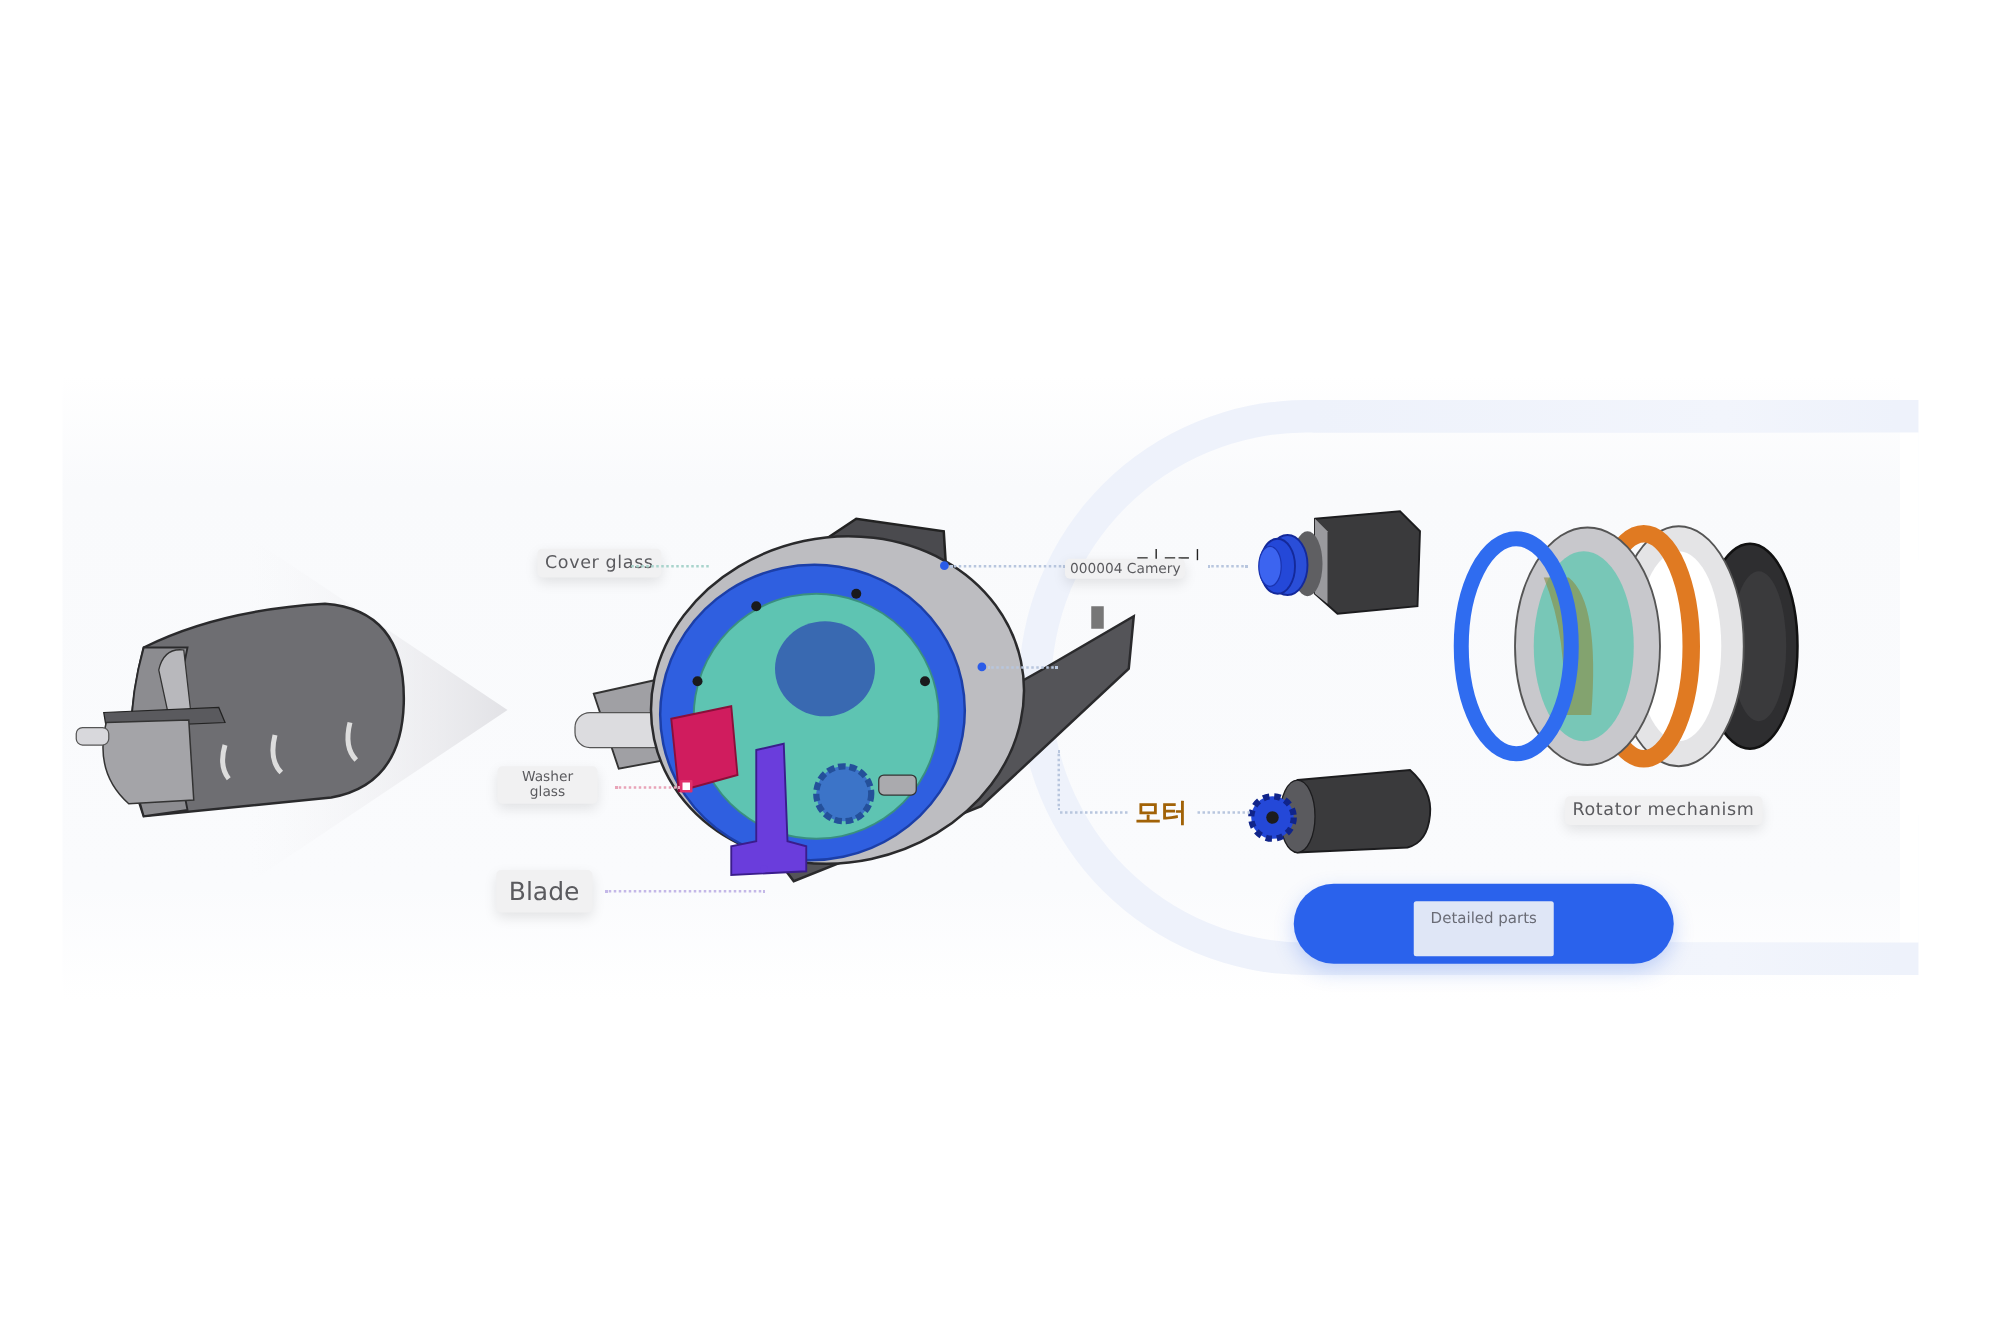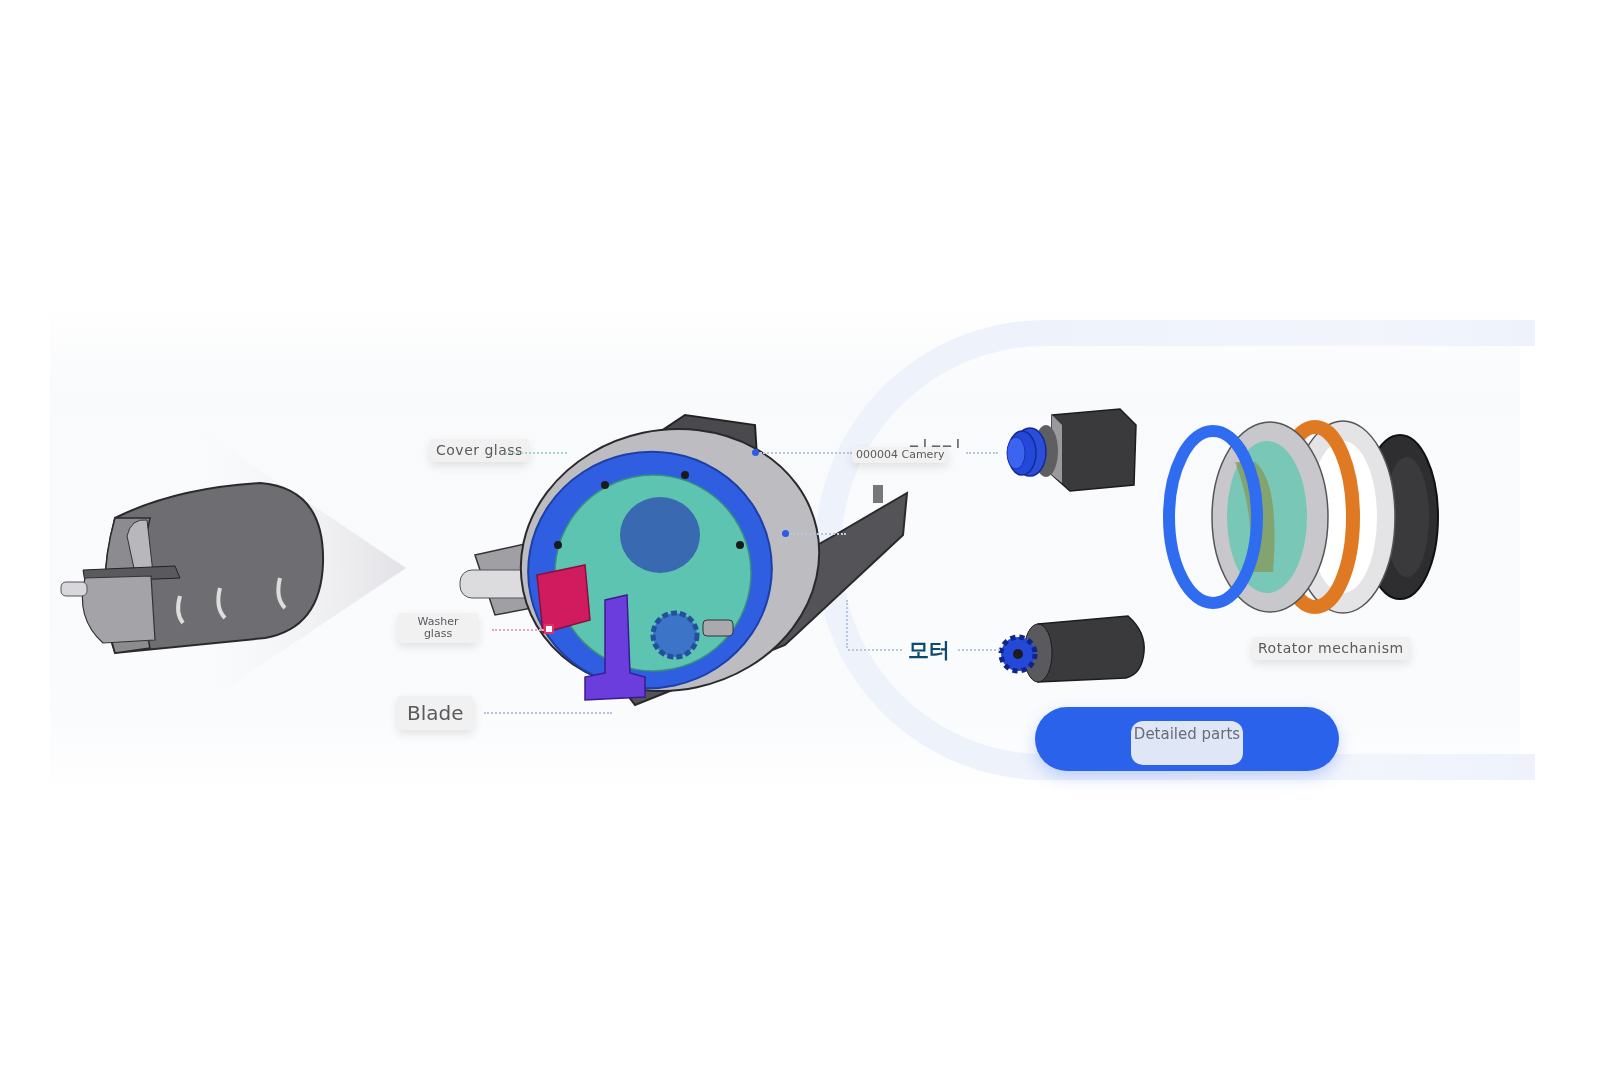--- a/index.html
+++ b/index.html
@@ -28,35 +28,35 @@
   }
   .tag {
     position: absolute; background: #f1f1f2; color: #5a5a5e;
     border-radius: 4px; box-shadow: 0 4px 10px rgba(0,0,0,0.10);
     white-space: nowrap; text-align: center; line-height: 1.1;
   }
   .title-tag { left: 274px; top: 306px; padding: 8px 12px; font-size: 25px; color: #505054; }
   .small-tag { font-size: 14px; padding: 4px 6px; letter-spacing: 0.5px; margin-left: 32px; }
   .tiny-tag { font-size: 11px; padding: 3px 8px; white-space: normal; width: 64px; }
   .blade-tag { font-size: 20px; padding: 6px 10px; }
-  .ko-label { position: absolute; font-size: 21px; font-weight: bold; color: #0c4a6e; }
+  .ko-label { position: absolute; font-size: 21px; font-weight: bold; color: #a16207; }
   .dots { position: absolute; border-top: 2px dotted #b8c6de; height: 0; }
   .dots.pink { border-top-color: #e8a4b8; }
   .dots.v { border-top: none; border-left: 2px dotted #b8c6de; width: 0; }
   .node { position: absolute; width: 7px; height: 7px; border-radius: 50%; background: #2b5ce8; }
   .node.pink { background: #fff; border: 2px solid #e0306a; width: 6px; height: 6px; border-radius: 1px; }
   .pill {
     position: absolute; left: 1035px; top: 707px; width: 304px; height: 64px;
     border-radius: 32px; background: #2a62ec;
     box-shadow: 0 6px 16px rgba(42,98,236,0.25);
   }
   .pill-label {
     position: absolute; left: 96px; top: 14px; width: 112px; height: 44px;
-    background: #dfe6f6; color: #6a6c76; font-size: 15px; line-height: 18px;
-    text-align: center; padding-top: 4px; box-sizing: border-box; border-radius: 12px;
+    background: #dfe6f6; color: #6a6c76; font-size: 12px; line-height: 18px;
+    text-align: center; padding-top: 4px; box-sizing: border-box; border-radius: 2px;
   }
   .camera-overtext { position: absolute; left: 909px; top: 437px; font-size: 10px; color: #222; font-weight: bold; letter-spacing: 1px; }
   svg { position: absolute; overflow: visible; }
 </style>
 </head>
 <body>
 
 <div class="canvas">
 
   <div class="band"></div>

